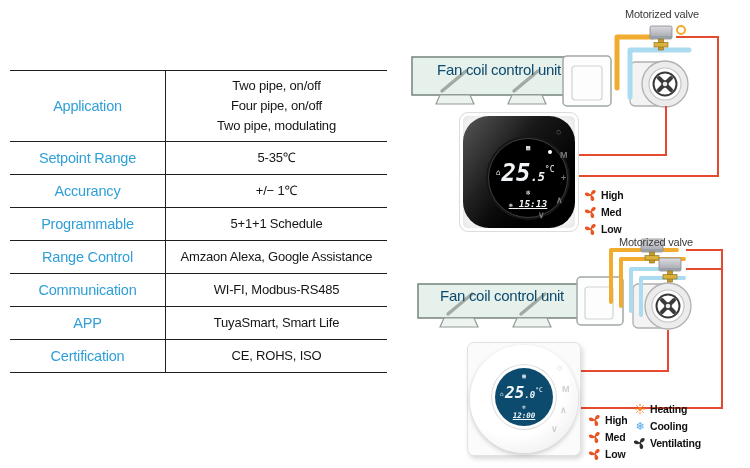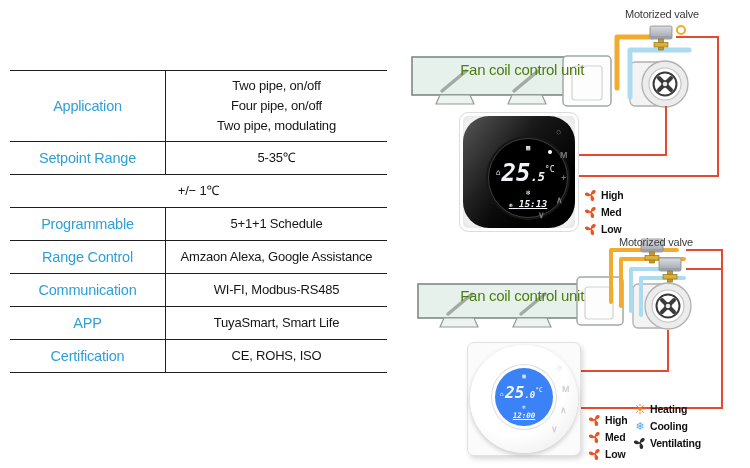--- a/index.html
+++ b/index.html
@@ -22,21 +22,21 @@
   .vent{fill:#edf3ef;stroke:#8f9b93;stroke-width:1.2;}
   .box{fill:#fdfdfd;stroke:#a0a8a2;stroke-width:1.5;}
   .box-inner{fill:none;stroke:#cfd5d0;stroke-width:1.2;}
   .pipe-y{stroke:#f1ab2e;fill:none;stroke-linecap:round;stroke-linejoin:round;}
   .pipe-b{stroke:#abdbf0;fill:none;stroke-linecap:round;stroke-linejoin:round;}
   .p5{stroke-width:5;} .p4{stroke-width:4;}
   .wire{stroke:#e64a2e;stroke-width:2;fill:none;}
   .loop{stroke:#f1ab2e;stroke-width:2;fill:none;}
 
   .dia-label{position:absolute;font-size:11px;color:#3a3a3a;z-index:3;letter-spacing:-0.2px;}
-  .duct-label{position:absolute;font-size:15px;color:#4d7c0f;text-align:right;z-index:3;letter-spacing:-0.3px;}
+  .duct-label{position:absolute;font-size:15px;color:#0c4a6e;text-align:center;z-index:3;letter-spacing:-0.3px;}
 
   
   .legend{position:absolute;z-index:3;}
   .leg-row{display:flex;align-items:center;gap:4px;height:17px;}
   .leg-row span.lbl{font-size:10.5px;font-weight:600;color:#111;letter-spacing:-0.2px;}
   .leg-svg{width:12px;height:12px;flex:0 0 12px;}
   .fan-hot{color:#ea5422;} .fan-dark{color:#2e2e2e;} .sun-ic{color:#f58220;}
   .leg-glyph{width:12px;flex:0 0 12px;text-align:center;font-size:11px;line-height:12px;}
   .cool{color:#4aa3e8;}
 
@@ -50,21 +50,21 @@
           background:linear-gradient(115deg,rgba(255,255,255,.14),rgba(255,255,255,0) 45%);}
   .display-b{position:absolute;left:28px;top:25px;width:78px;height:78px;border-radius:50%;
           background:#000;border:1px solid #3d3d3d;box-shadow:0 0 0 2px #161616;}
 
   .plate-w{width:112px;height:112px;background:#fbfbfb;border:1px solid #e2e2e2;border-radius:7px;
            box-shadow:2px 3px 5px rgba(0,0,0,.15);}
   .body-w{position:absolute;left:2px;top:2px;width:108px;height:108px;border-radius:50%;
           background:radial-gradient(circle at 40% 35%,#ffffff 55%,#f1f1f1 80%,#e3e3e3 100%);
           box-shadow:0 2px 5px rgba(0,0,0,.2);}
   .display-w{position:absolute;left:27px;top:25px;width:58px;height:58px;border-radius:50%;
-          background:#3b82f6;box-shadow:0 0 0 3px #fdfdfd,0 0 0 4px #ddd;}
+          background:#0c4a6e;box-shadow:0 0 0 3px #fdfdfd,0 0 0 4px #ddd;}
 
   .lcd{position:absolute;color:#f2f6f8;font-family:"DejaVu Sans Mono",monospace;}
   .lcd-temp{width:100%;text-align:center;}
   .t-main{font-weight:bold;font-style:italic;}
   .t-sub{font-weight:bold;font-style:italic;}
   .t-unit{position:relative;top:-9px;font-size:8px;}
   .display-b .lcd-temp{top:20px;} .display-b .t-main{font-size:24px;} .display-b .t-sub{font-size:12px;}
   .display-w .lcd-temp{top:15px;} .display-w .t-main{font-size:16px;} .display-w .t-sub{font-size:9px;}
   .display-w .t-unit{top:-6px;font-size:6.5px;}
   .lcd-ic{position:absolute;}
@@ -86,20 +86,21 @@
       <div class="scell-l">Application</div>
       <div class="scell-r">Two pipe, on/off
 Four pipe, on/off
 Two pipe, modulating</div>
     </div>
     <div class="srow">
       <div class="scell-l">Setpoint Range</div>
       <div class="scell-r">5-35℃</div>
     </div>
     <div class="srow">
+      <div class="scell-l">Accurancy</div>
       <div class="scell-r">+/−  1℃</div>
     </div>
     <div class="srow">
       <div class="scell-l">Programmable</div>
       <div class="scell-r">5+1+1 Schedule</div>
     </div>
     <div class="srow">
       <div class="scell-l">Range Control</div>
       <div class="scell-r">Amzaon Alexa, Google Assistance</div>
     </div>

